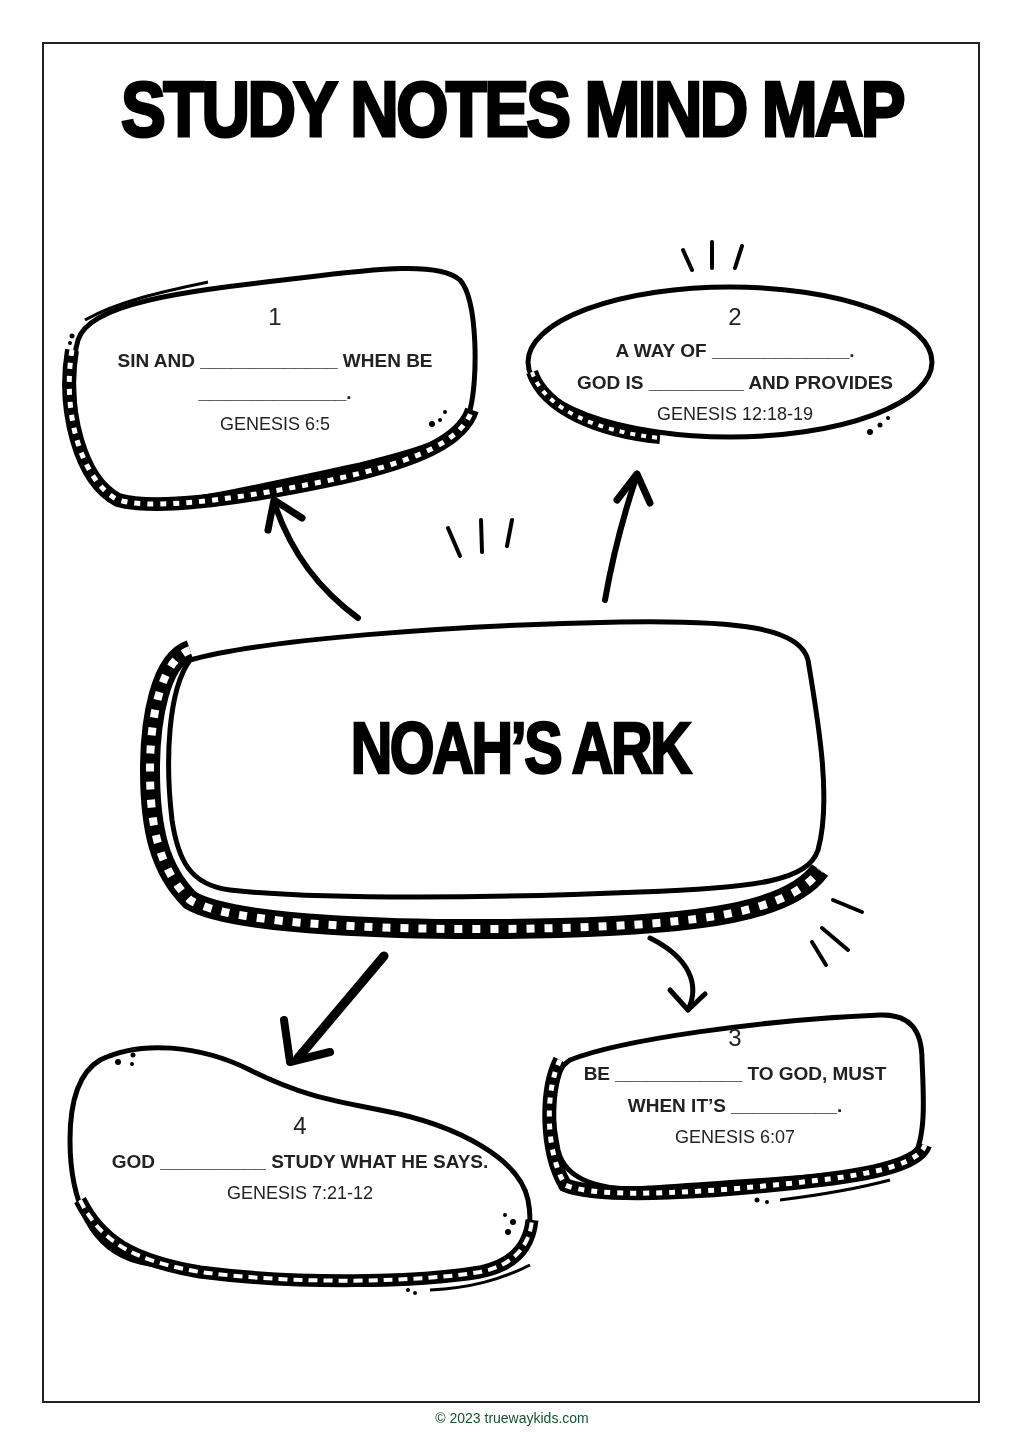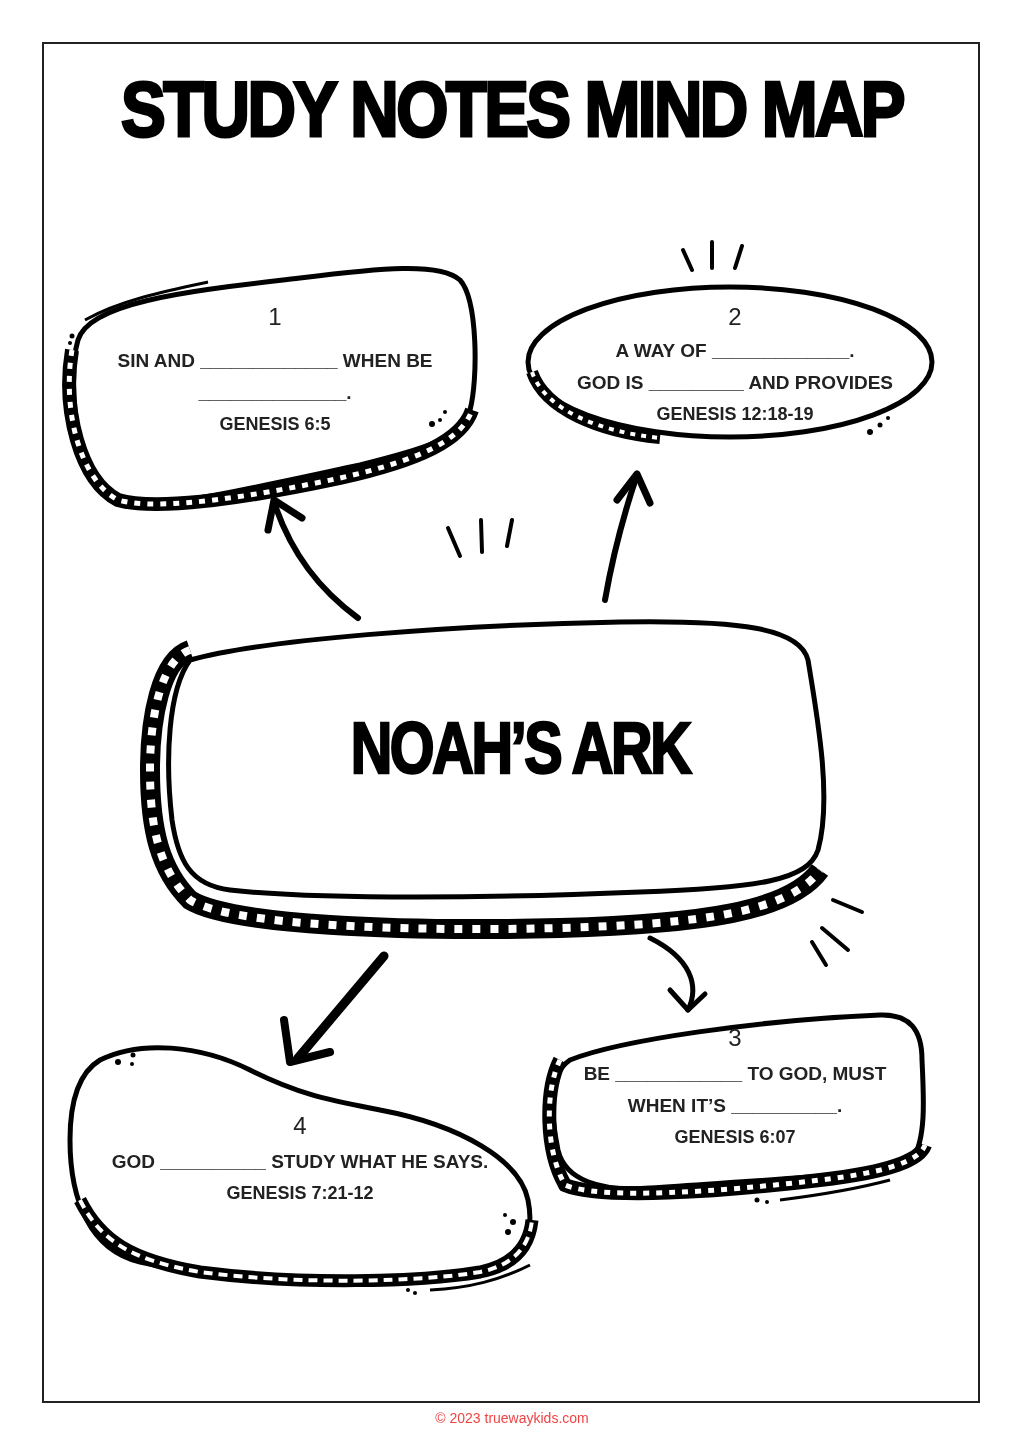--- a/index.html
+++ b/index.html
@@ -3,23 +3,23 @@
   <meta charset="utf-8">
   <style>
     html, body { margin: 0; padding: 0; background: #ffffff; }
     body { width: 1024px; height: 1447px; position: relative; overflow: hidden; font-family: "Liberation Sans", sans-serif; color: #111; }
     .frame { position: absolute; left: 42px; top: 42px; width: 938px; height: 1361px; border: 2px solid #222; box-sizing: border-box; }
     .title { position: absolute; left: 42px; top: 70px; width: 940px; text-align: center; font-family: "Liberation Sans", sans-serif; font-weight: 900; font-size: 78px; letter-spacing: -3px; transform: scaleX(0.86); transform-origin: center; line-height: 1; -webkit-text-stroke: 3px #000; color: #000; }
     svg.art { position: absolute; left: 0; top: 0; width: 1024px; height: 1447px; }
     .node { position: absolute; text-align: center; font-family: "Liberation Sans", sans-serif; }
     .num { font-size: 24px; font-weight: 400; margin-bottom: 14px; color: #222; }
     .line { font-size: 19px; font-weight: 700; color: #222; line-height: 32px; white-space: nowrap; }
-    .ref { font-size: 18px; font-weight: 700; color: #222; line-height: 30px; }
+    .ref { font-size: 18px; font-weight: 400; color: #222; line-height: 30px; }
     .center-title { position: absolute; left: 220px; top: 712px; width: 600px; text-align: center; font-weight: 900; font-size: 72px; letter-spacing: -3px; transform: scaleX(0.8); -webkit-text-stroke: 2.5px #000; color: #000; line-height: 1; }
-    .footer { position: absolute; left: 0; top: 1410px; width: 1024px; text-align: center; font-size: 14px; color: #ef4444; }
+    .footer { position: absolute; left: 0; top: 1410px; width: 1024px; text-align: center; font-size: 14px; color: #14532d; }
   </style>
 </head>
 <body>
 
 <div class="frame"></div>
 
 <div class="title">STUDY NOTES MIND MAP</div>
 
 <svg class="art" viewBox="0 0 1024 1447">
   <defs>

